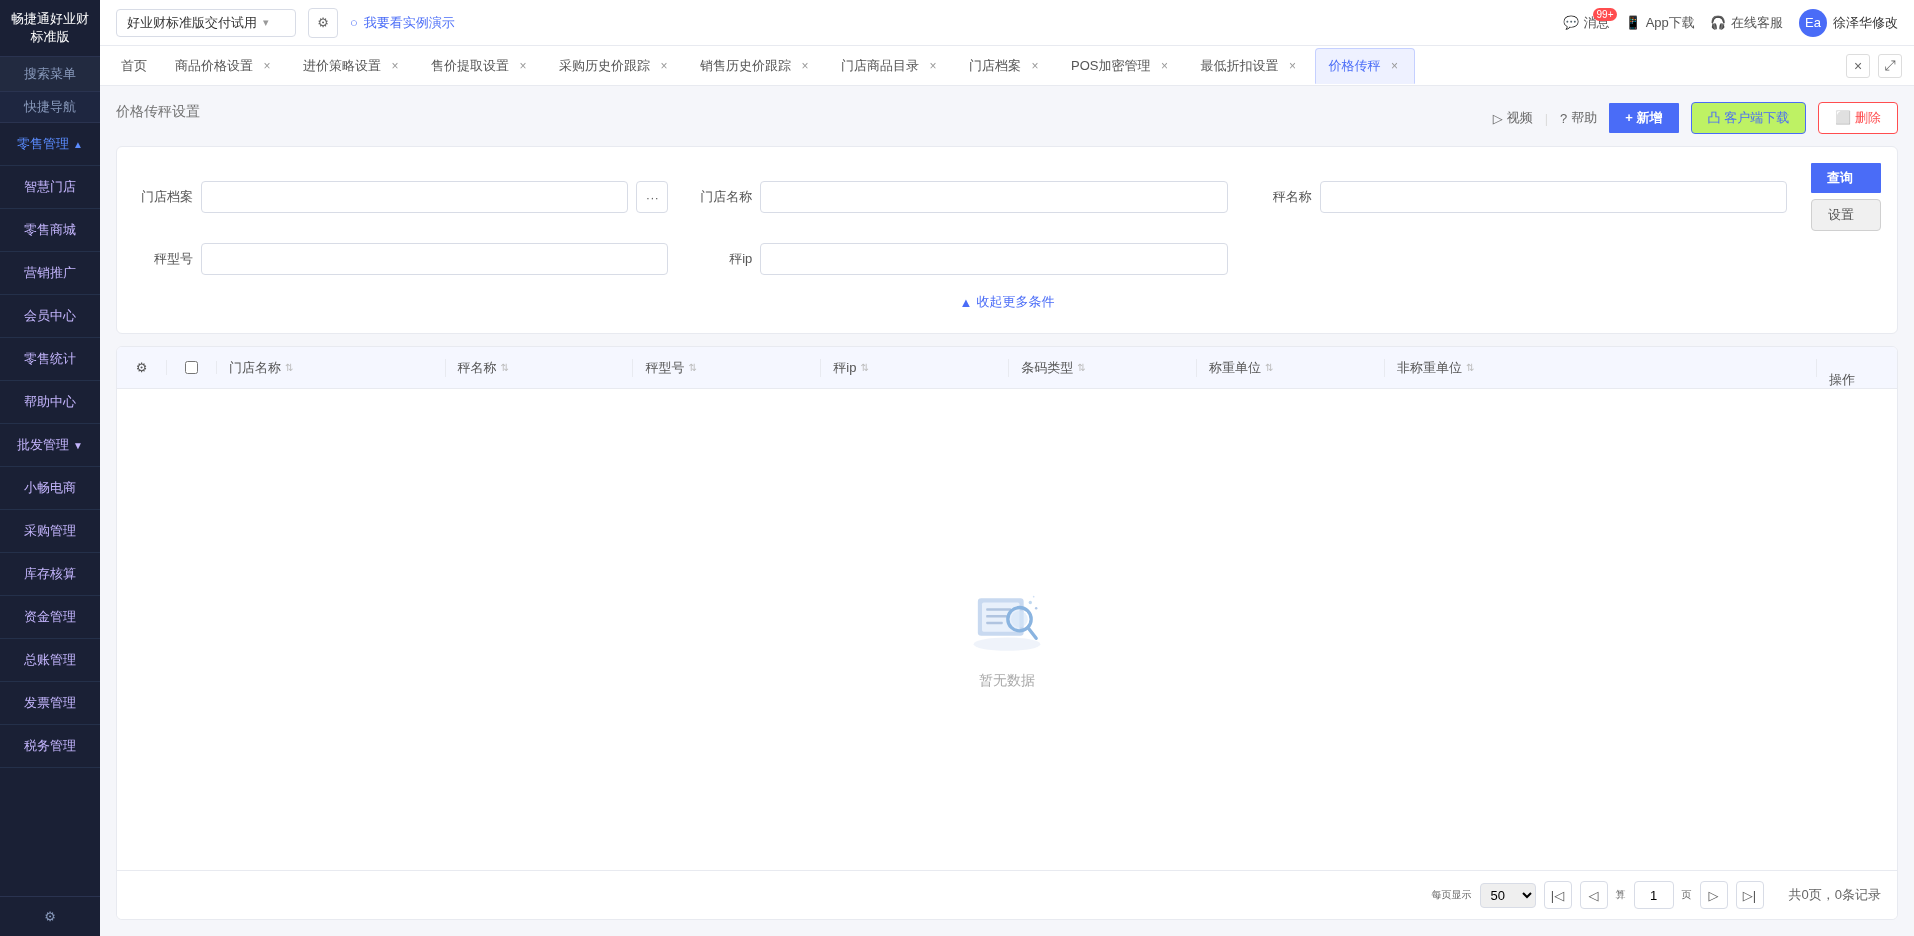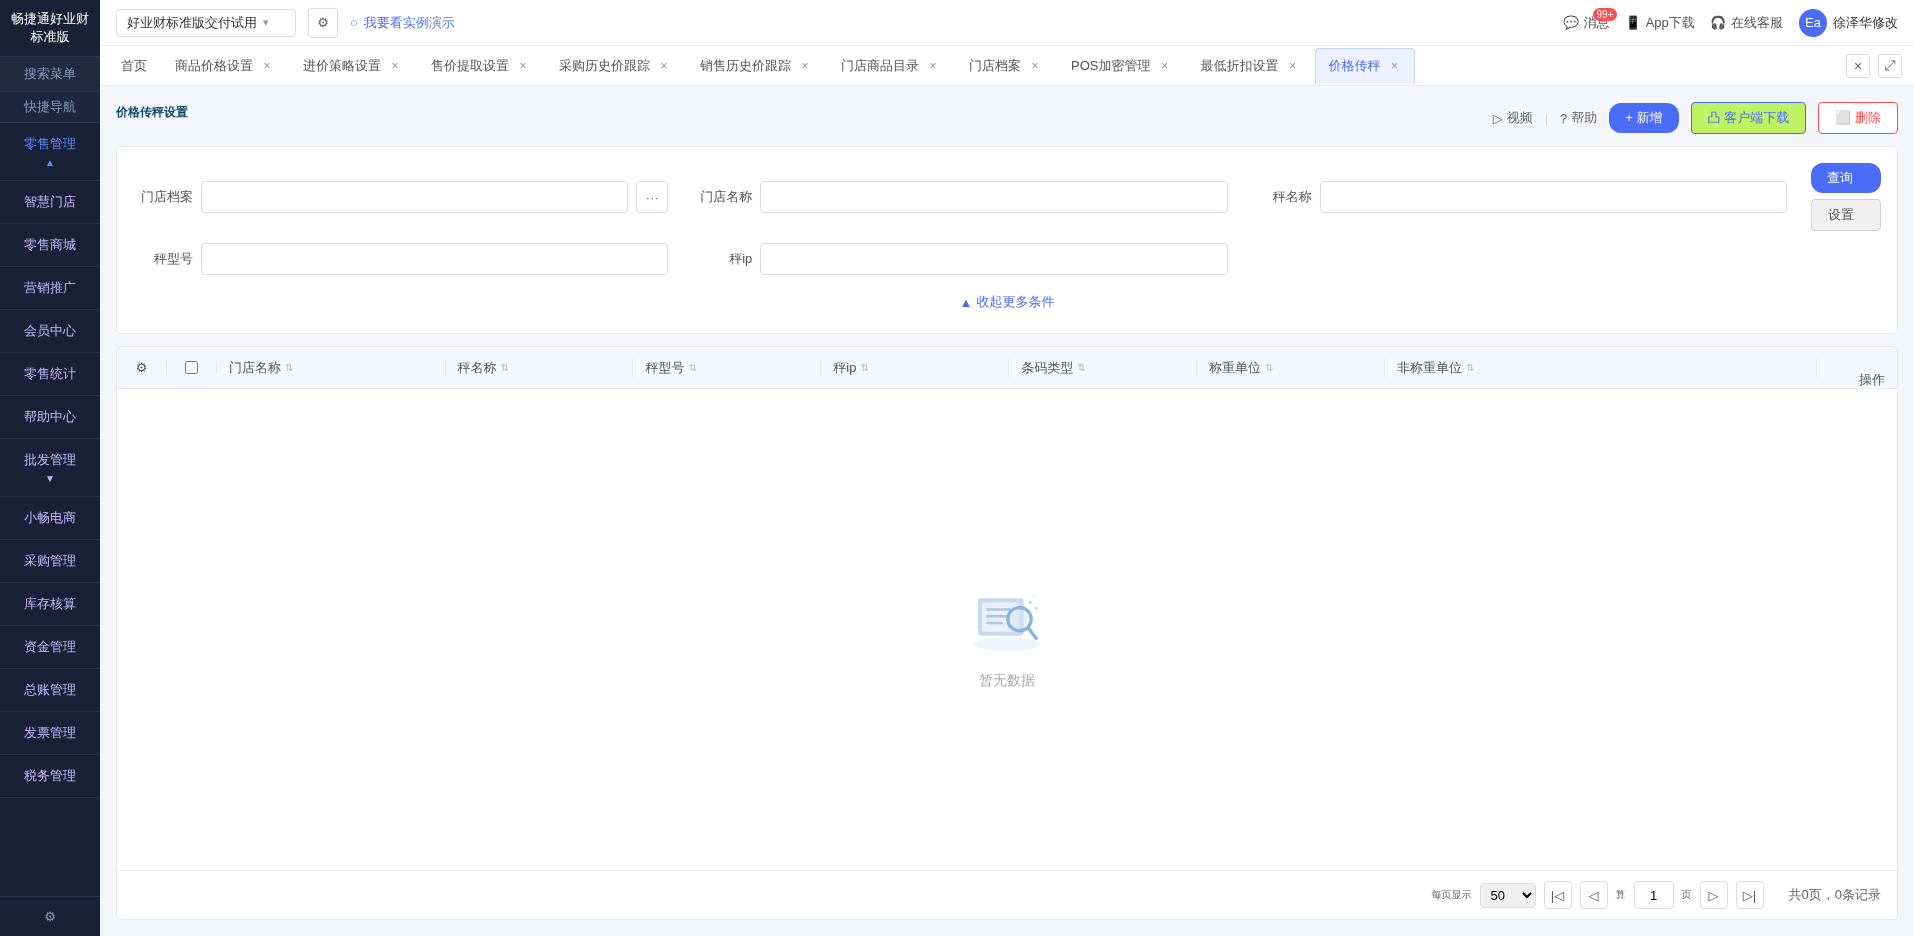--- a/index.html
+++ b/index.html
@@ -50,21 +50,21 @@
       font-size: 12px;
       color: #c4b5fd;
       cursor: pointer;
       border-bottom: 1px solid #24304a;
       display: flex;
       flex-direction: column;
       align-items: center;
       gap: 2px;
     }
     .sidebar-item.active { color: #5b8cff; }
-    .sidebar-item.has-arrow { flex-direction: column; justify-content: center; gap: 4px; }
+    .sidebar-item.has-arrow { flex-direction: row; justify-content: center; gap: 4px; }
     .sidebar-arrow { font-size: 10px; }
     .sidebar-bottom {
       margin-top: auto;
       padding: 12px 8px;
       text-align: center;
       color: #8899bb;
       border-top: 1px solid #2a3350;
       cursor: pointer;
     }
 
@@ -230,23 +230,23 @@
     
     .content {
       flex: 1;
       display: flex;
       flex-direction: column;
       overflow: hidden;
       padding: 16px;
       background: #f5f6fa;
     }
     .page-title {
-      font-size: 12px;
-      font-weight: bold;
-      color: #0c4a6e;
+      font-size: 14px;
+      font-weight: normal;
+      color: #737373;
       margin-bottom: 12px;
     }
 
     
     .filter-card {
       background: white;
       border-radius: 6px;
       padding: 16px;
       margin-bottom: 12px;
       border: 1px solid #e8eaf0;
@@ -289,27 +289,28 @@
       display: flex;
       align-items: center;
       justify-content: center;
       cursor: pointer;
       color: #666;
     }
     .btn-primary {
       background: #4a6cf7;
       color: white;
       border: none;
-      border-radius: 12px;
+      border-radius: 1px;
       padding: 6px 16px;
       font-size: 13px;
       cursor: pointer;
       display: flex;
       align-items: center;
       gap: 4px;
+      font-weight: bold;
     }
     .btn-outline {
       background: #bef264;
       color: #4a6cf7;
       border: 1px solid #4a6cf7;
       border-radius: 4px;
       padding: 6px 16px;
       font-size: 13px;
       cursor: pointer;
       display: flex;
@@ -352,21 +353,21 @@
       font-size: 13px;
       color: #555;
       display: flex;
       align-items: center;
       gap: 4px;
       border-right: 1px solid #e8eaf0;
     }
     .th:last-child { border-right: none; }
     .th.settings-col { flex: 0 0 50px; justify-content: center; }
     .th.checkbox-col { flex: 0 0 50px; justify-content: center; }
-    .th.ops-col { flex: 0 0 80px; justify-content: flex-end; margin-top: 24px; }
+    .th.ops-col { flex: 0 0 80px; justify-content: flex-start; margin-top: 24px; }
     .th.name-col { flex: 1; }
     .th.small { flex: 0.8; }
     .th.large { flex: 2; }
     .sort-icon { color: #bbb; font-size: 10px; }
 
     .empty-state {
       flex: 1;
       display: flex;
       flex-direction: column;
       align-items: center;

